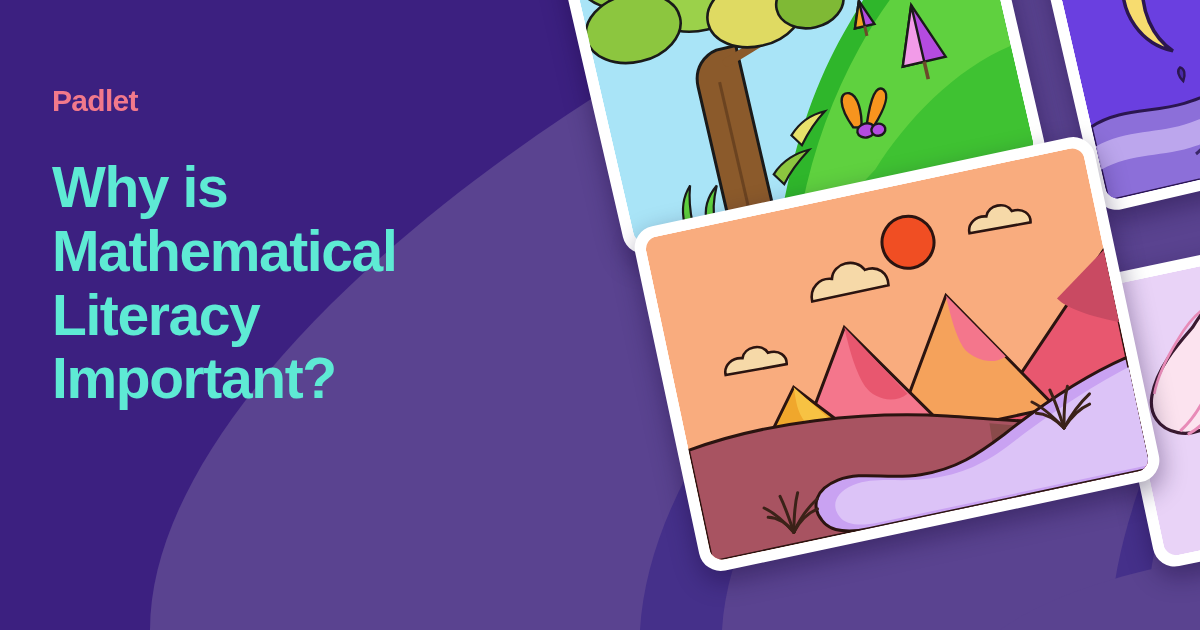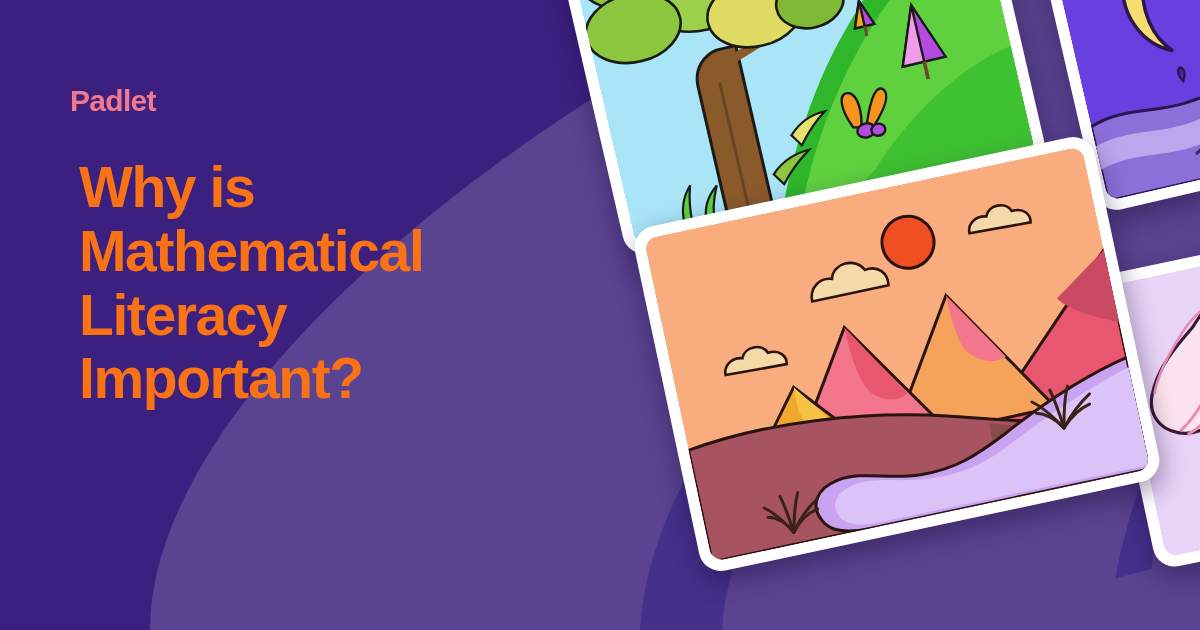--- a/index.html
+++ b/index.html
@@ -9,29 +9,29 @@
     background:#3C2080;
   }
   #stage{position:relative;width:1200px;height:630px;overflow:hidden;background:#3C2080;}
 
   
   .bg-layer{position:absolute;inset:0;overflow:hidden;}
   .bg-layer svg{position:absolute;left:0;top:0;}
 
   
   .text-col{
-    position:absolute;left:70px;top:86px;width:470px;z-index:40;
+    position:absolute;left:52px;top:86px;width:470px;z-index:40;
   }
   .logo{
     font-size:30px;font-weight:bold;color:#F2798B;
     letter-spacing:-0.7px;line-height:1;margin:0 0 40px 0;
     font-family:"Liberation Sans","DejaVu Sans",sans-serif;
   }
   .headline{
-    margin:9px;color:#f97316;font-weight:bold;
+    margin:0;color:#5eead4;font-weight:bold;
     font-size:57px;line-height:1.12;letter-spacing:-1.4px;
     white-space:pre-line;
   }
 
   
   .card{
     position:absolute;background:#FFFFFF;border-radius:22px;
     box-shadow:0 10px 26px rgba(20,5,50,.40);
     overflow:hidden;z-index:30;
   }

